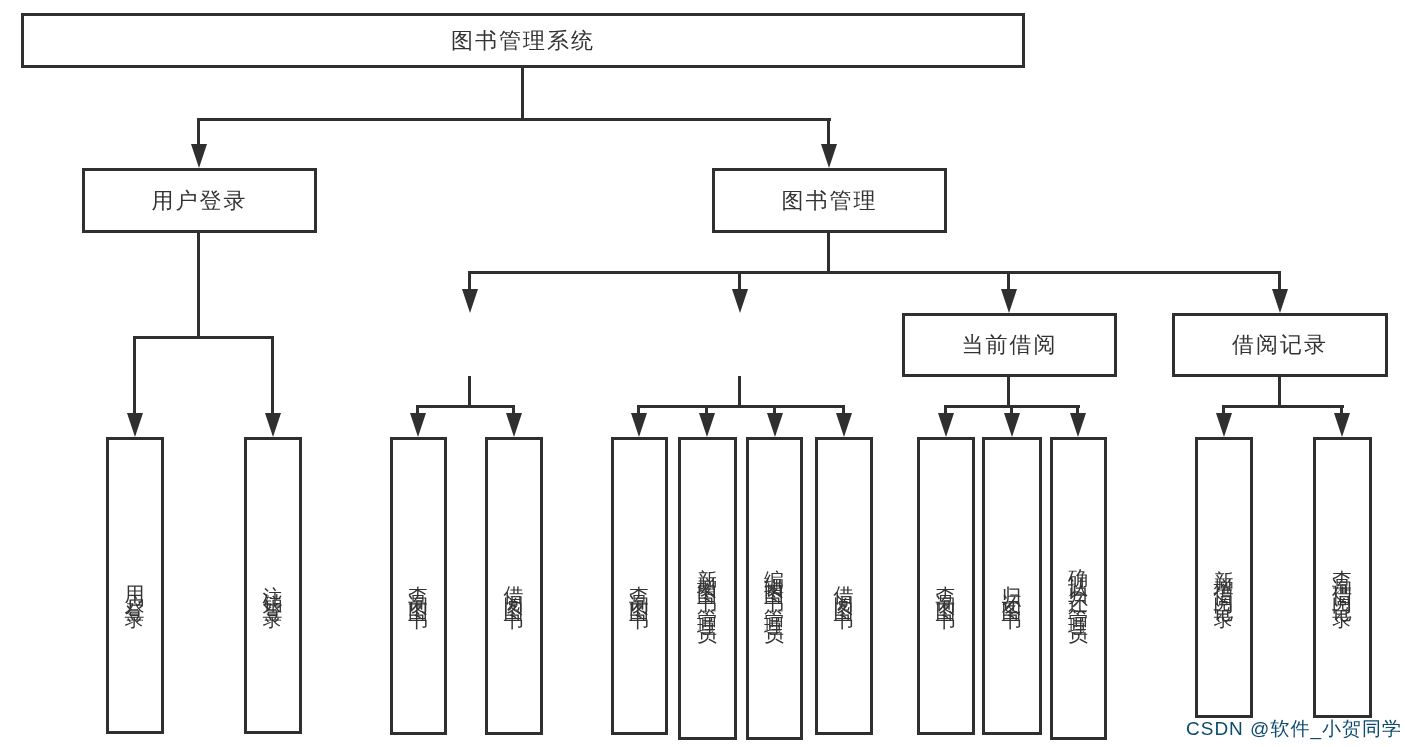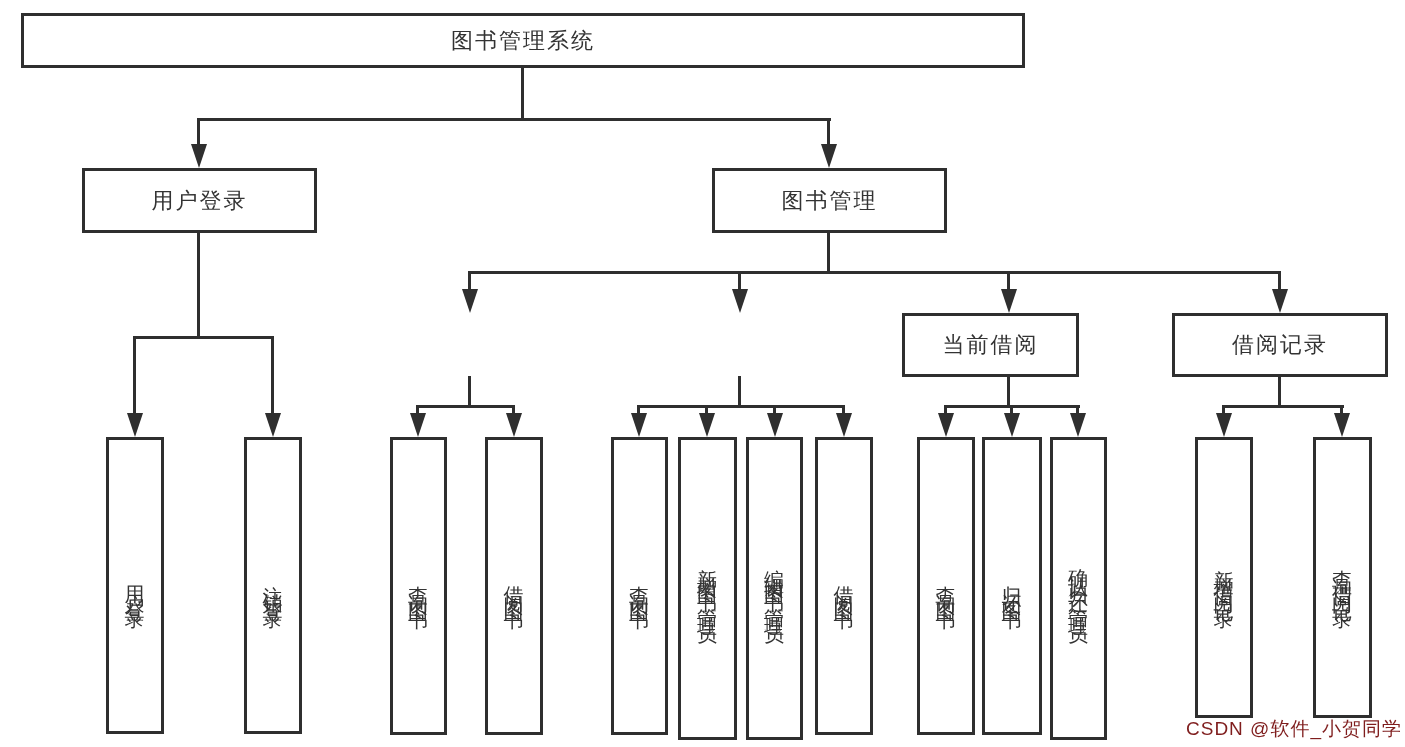--- a/index.html
+++ b/index.html
@@ -30,33 +30,33 @@
   .ar{
     position:absolute; width:0; height:0;
     border-left:8px solid transparent;
     border-right:8px solid transparent;
     border-top:24px solid #2f2f2f;
   }
   #watermark{
     position:absolute;
     left:1186px; top:716px;
     font-size:19px;
-    color:#7f1d1d;
+    color:#0c4a6e;
     letter-spacing:1px;
     white-space:nowrap;
     z-index:5;
   }
 
   
   #n-root      {left:21px;  top:13px;  width:1004px; height:55px;}
   #n-userlogin {left:82px;  top:168px; width:235px;  height:65px;}
   #n-bookmgmt  {left:712px; top:168px; width:235px;  height:65px;}
   #n-newrec    {left:363px; top:313px; width:214px;  height:63px;}
   #n-borrow    {left:632px; top:313px; width:216px;  height:63px;}
-  #n-current   {left:902px; top:313px; width:177px;  height:64px;}
+  #n-current   {left:902px; top:313px; width:215px;  height:64px;}
   #n-records   {left:1172px;top:313px; width:216px;  height:64px;}
 
   #l-a1{left:106px; top:437px; width:58px; height:297px;}
   #l-a2{left:244px; top:437px; width:58px; height:297px;}
   #l-b1{left:390px; top:437px; width:57px; height:298px;}
   #l-b2{left:485px; top:437px; width:58px; height:298px;}
   #l-c1{left:611px; top:437px; width:57px; height:298px;}
   #l-c2{left:678px; top:437px; width:59px; height:303px;}
   #l-c3{left:746px; top:437px; width:57px; height:303px;}
   #l-c4{left:815px; top:437px; width:58px; height:298px;}

